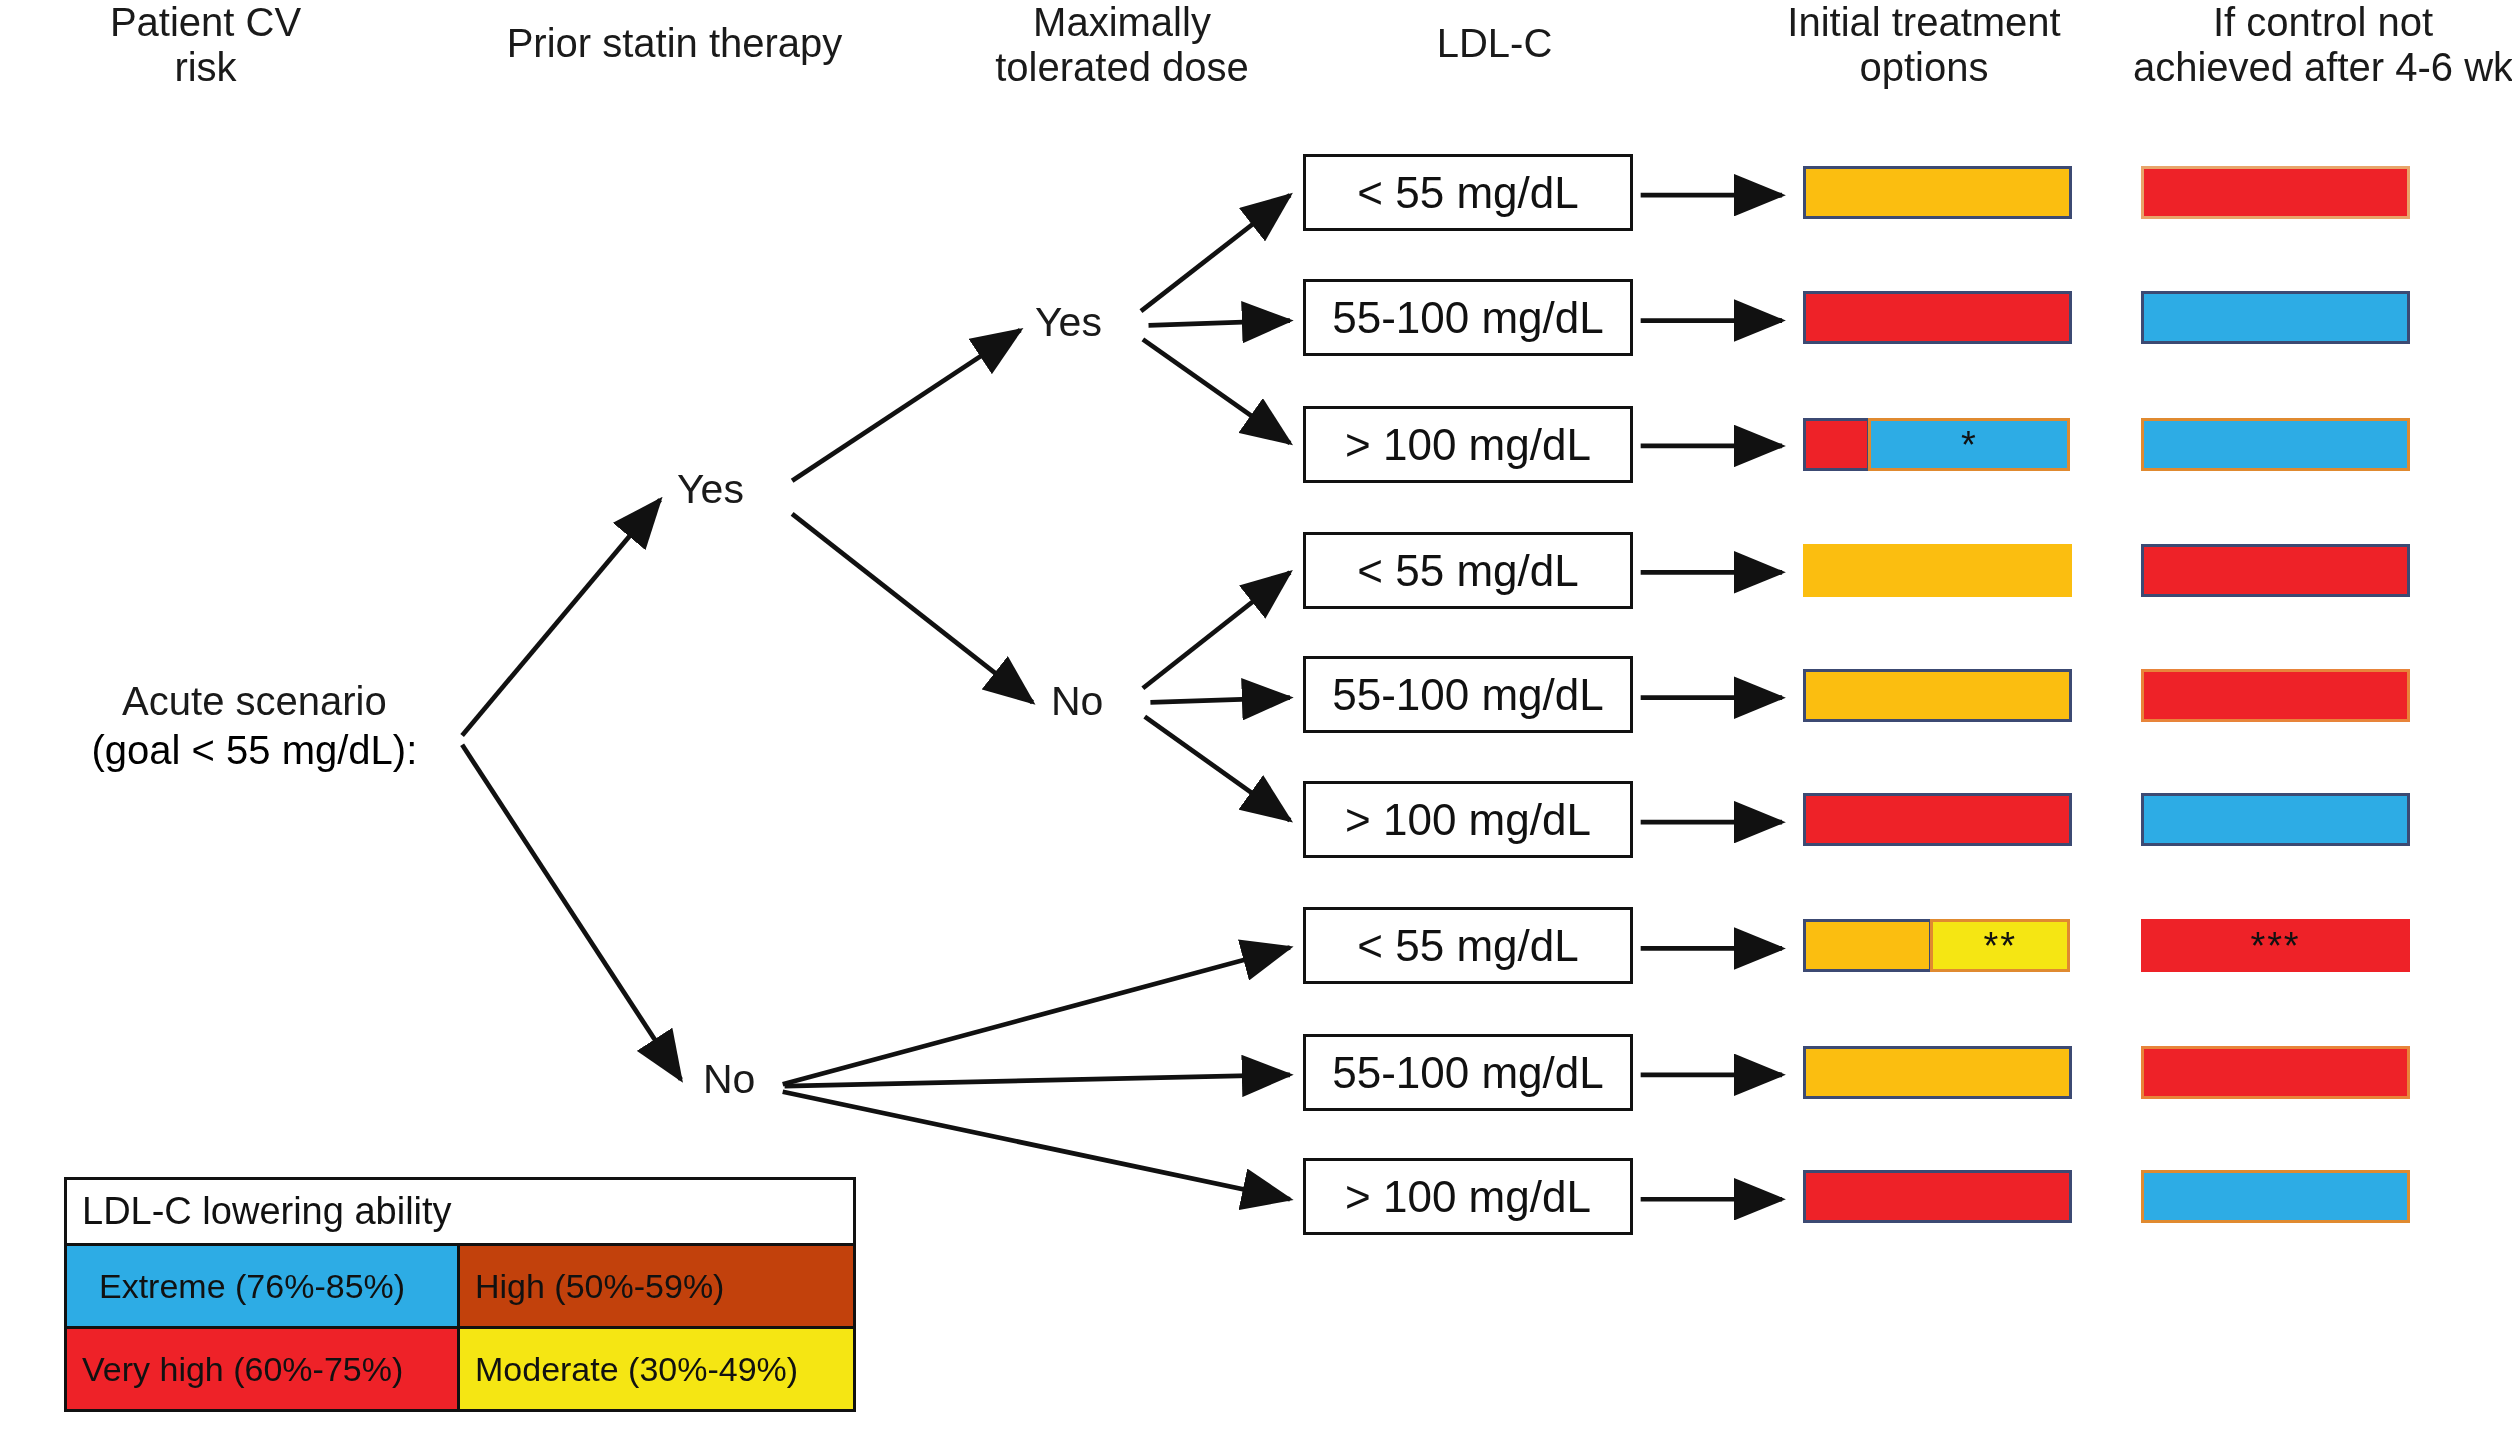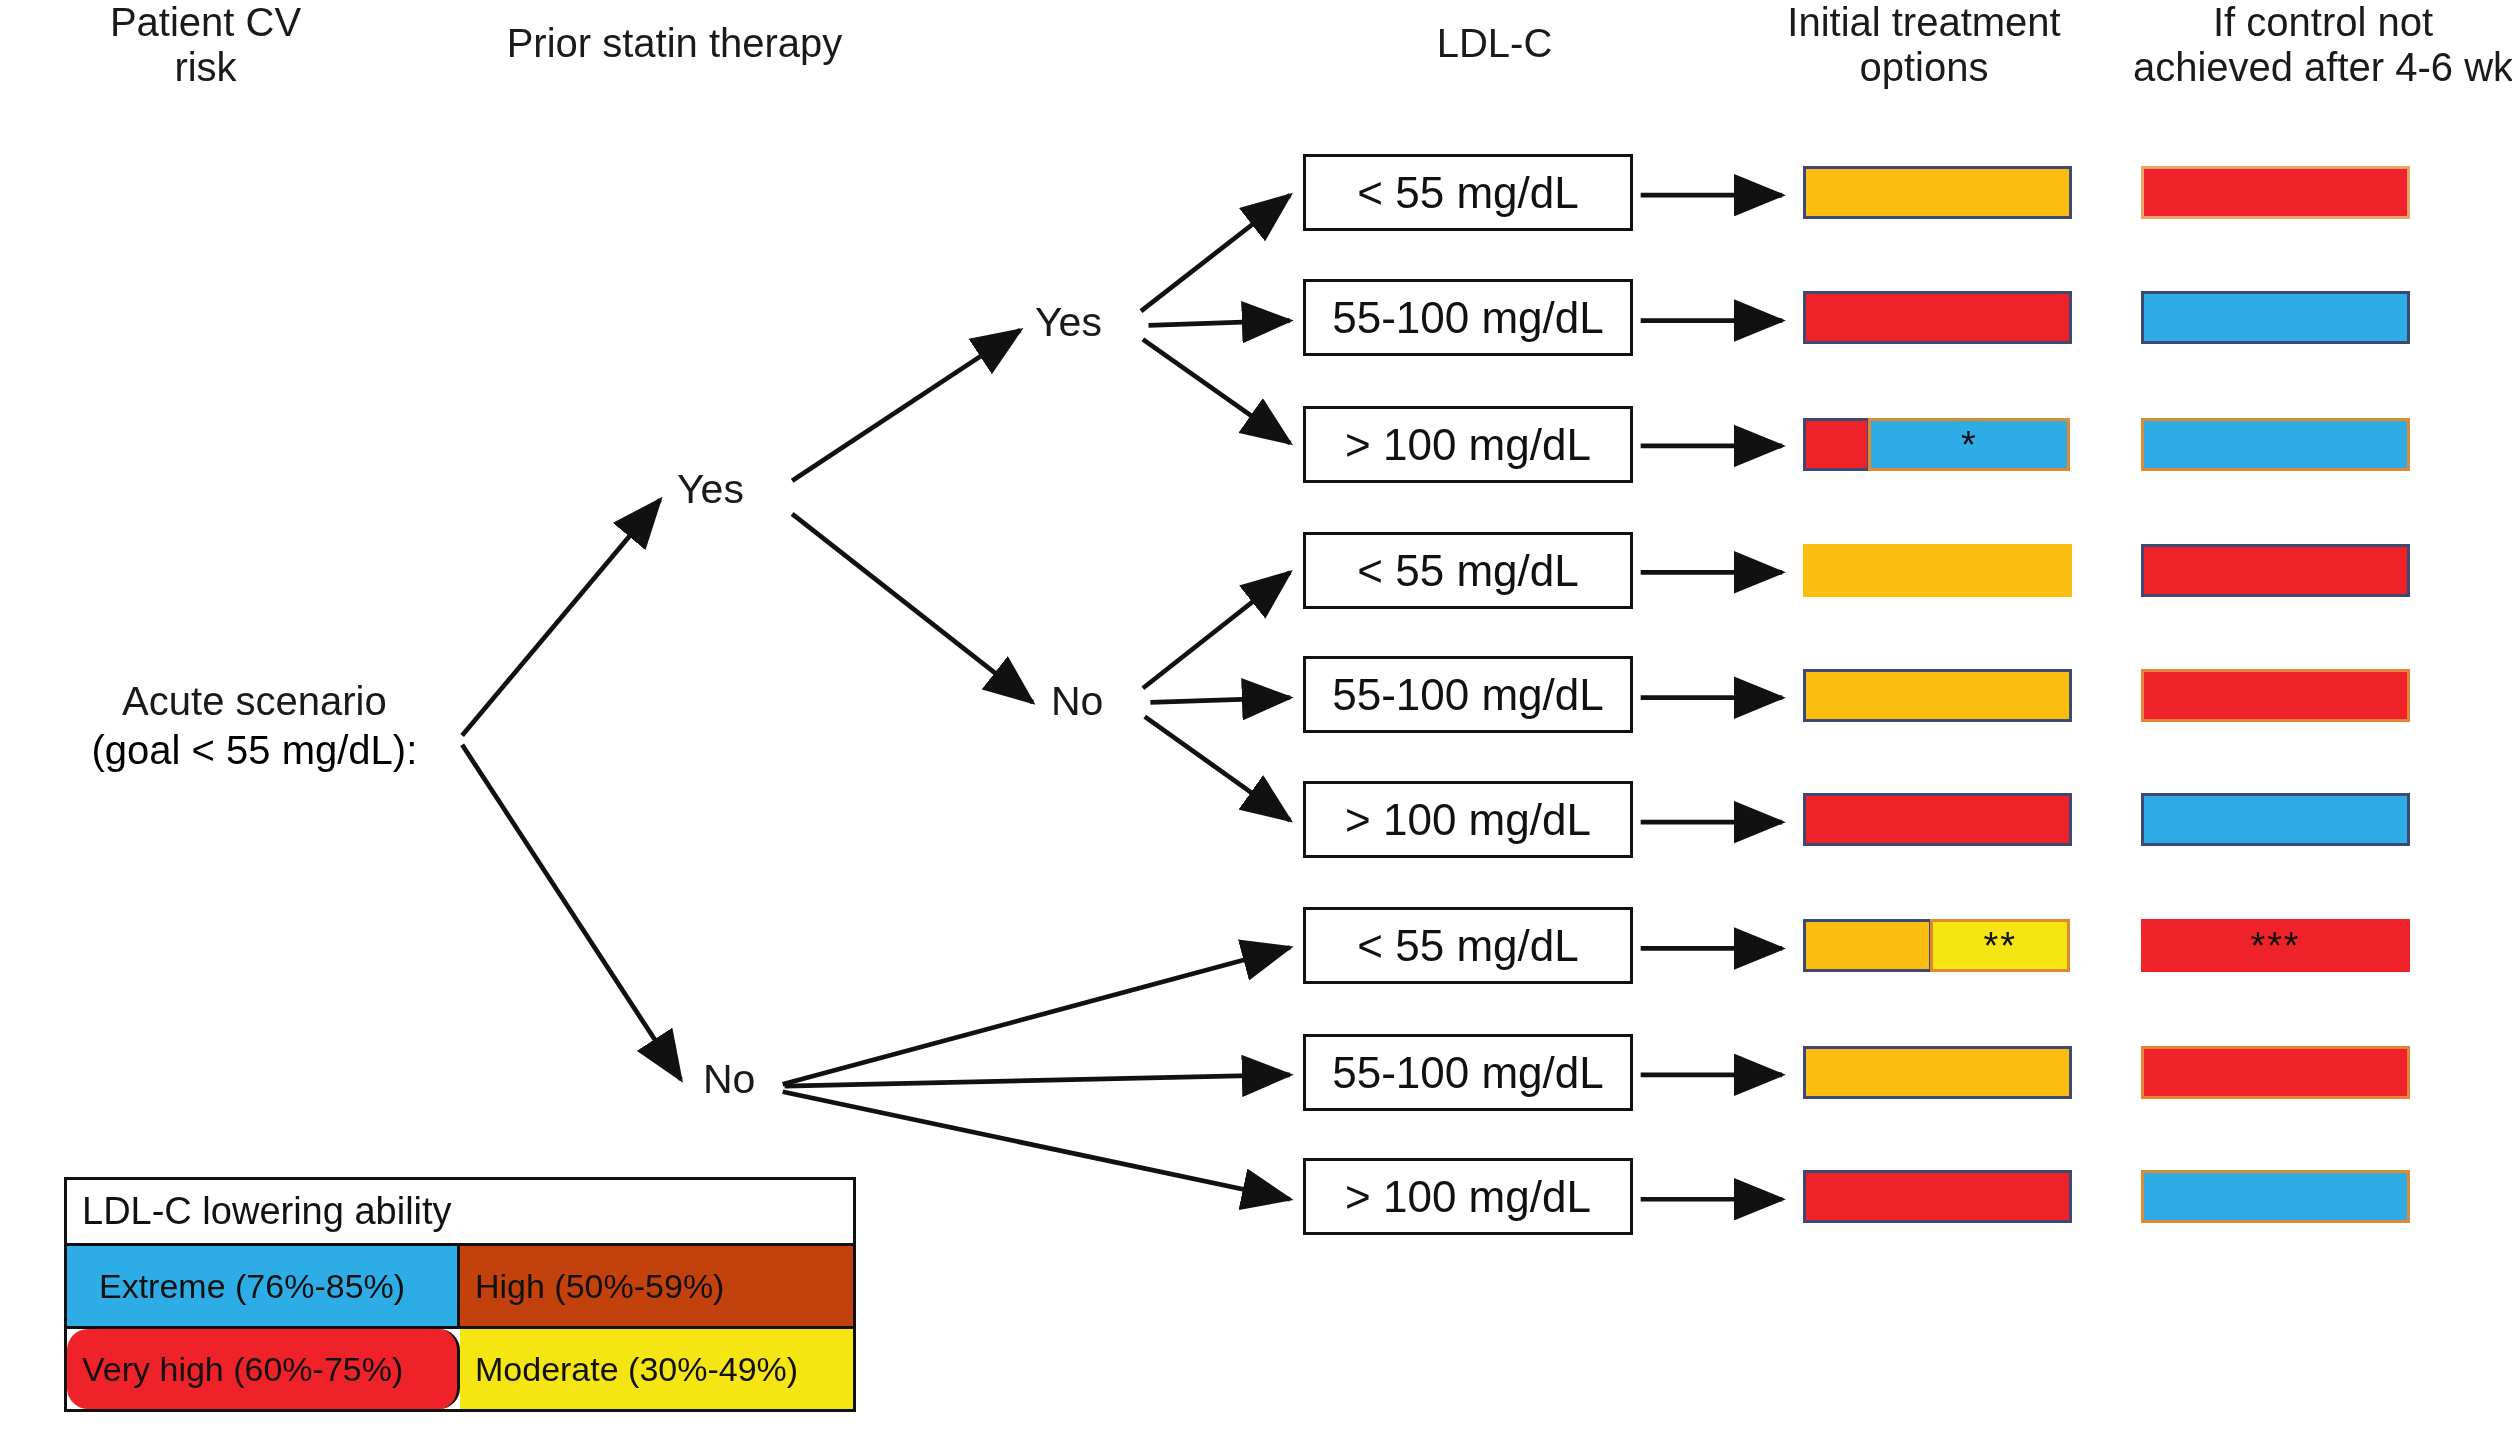--- a/index.html
+++ b/index.html
@@ -101,20 +101,22 @@
       <path d="M1740,872 L1890,872"></path>
       <path d="M1740,1006 L1890,1006"></path>
       <path d="M1740,1140 L1890,1140"></path>
       <path d="M1740,1272 L1890,1272"></path>
     </g>
   </svg>
 
   <div class="col-head" style="left:36px;top:0px;width:339px;">Patient CV
 risk</div>
   <div class="col-head" style="left:453px;top:21px;width:443px;">Prior statin therapy</div>
+  <div class="col-head" style="left:924px;top:0px;width:396px;">Maximally
+tolerated dose</div>
   <div class="col-head" style="left:1339px;top:21px;width:311px;">LDL-C</div>
   <div class="col-head" style="left:1726px;top:0px;width:396px;">Initial treatment
 options</div>
   <div class="col-head" style="left:2120px;top:0px;width:406px;">If control not
 achieved after 4-6 wk</div>
 
   <div class="root-label" style="left:9.4px;top:677px;width:490px;">
     <span class="root-line1">Acute scenario</span>
     <span class="root-line2">(goal &lt; 55 mg/dL):</span>
   </div>
@@ -192,19 +194,19 @@
       </div>
     </div>
 
   <div class="legend" style="left:64px;top:1177px;width:792px;">
     <div class="legend-title">LDL-C lowering ability</div>
     <div class="legend-row first">
       <div class="legend-cell left" style="background:#2DACE5;padding-left:32px;">Extreme (76%-85%)</div>
       <div class="legend-cell right" style="background:#c2410c;">High (50%-59%)</div>
     </div>
     <div class="legend-row">
-      <div class="legend-cell left" style="background:#EE2228;border-radius:21px;">Very high (60%-75%)</div>
+      <div class="legend-cell left" style="background:#EE2228;">Very high (60%-75%)</div>
       <div class="legend-cell right" style="background:#F5E613;">Moderate (30%-49%)</div>
     </div>
   </div>
 
 </div>
 
 
 </body></html>

